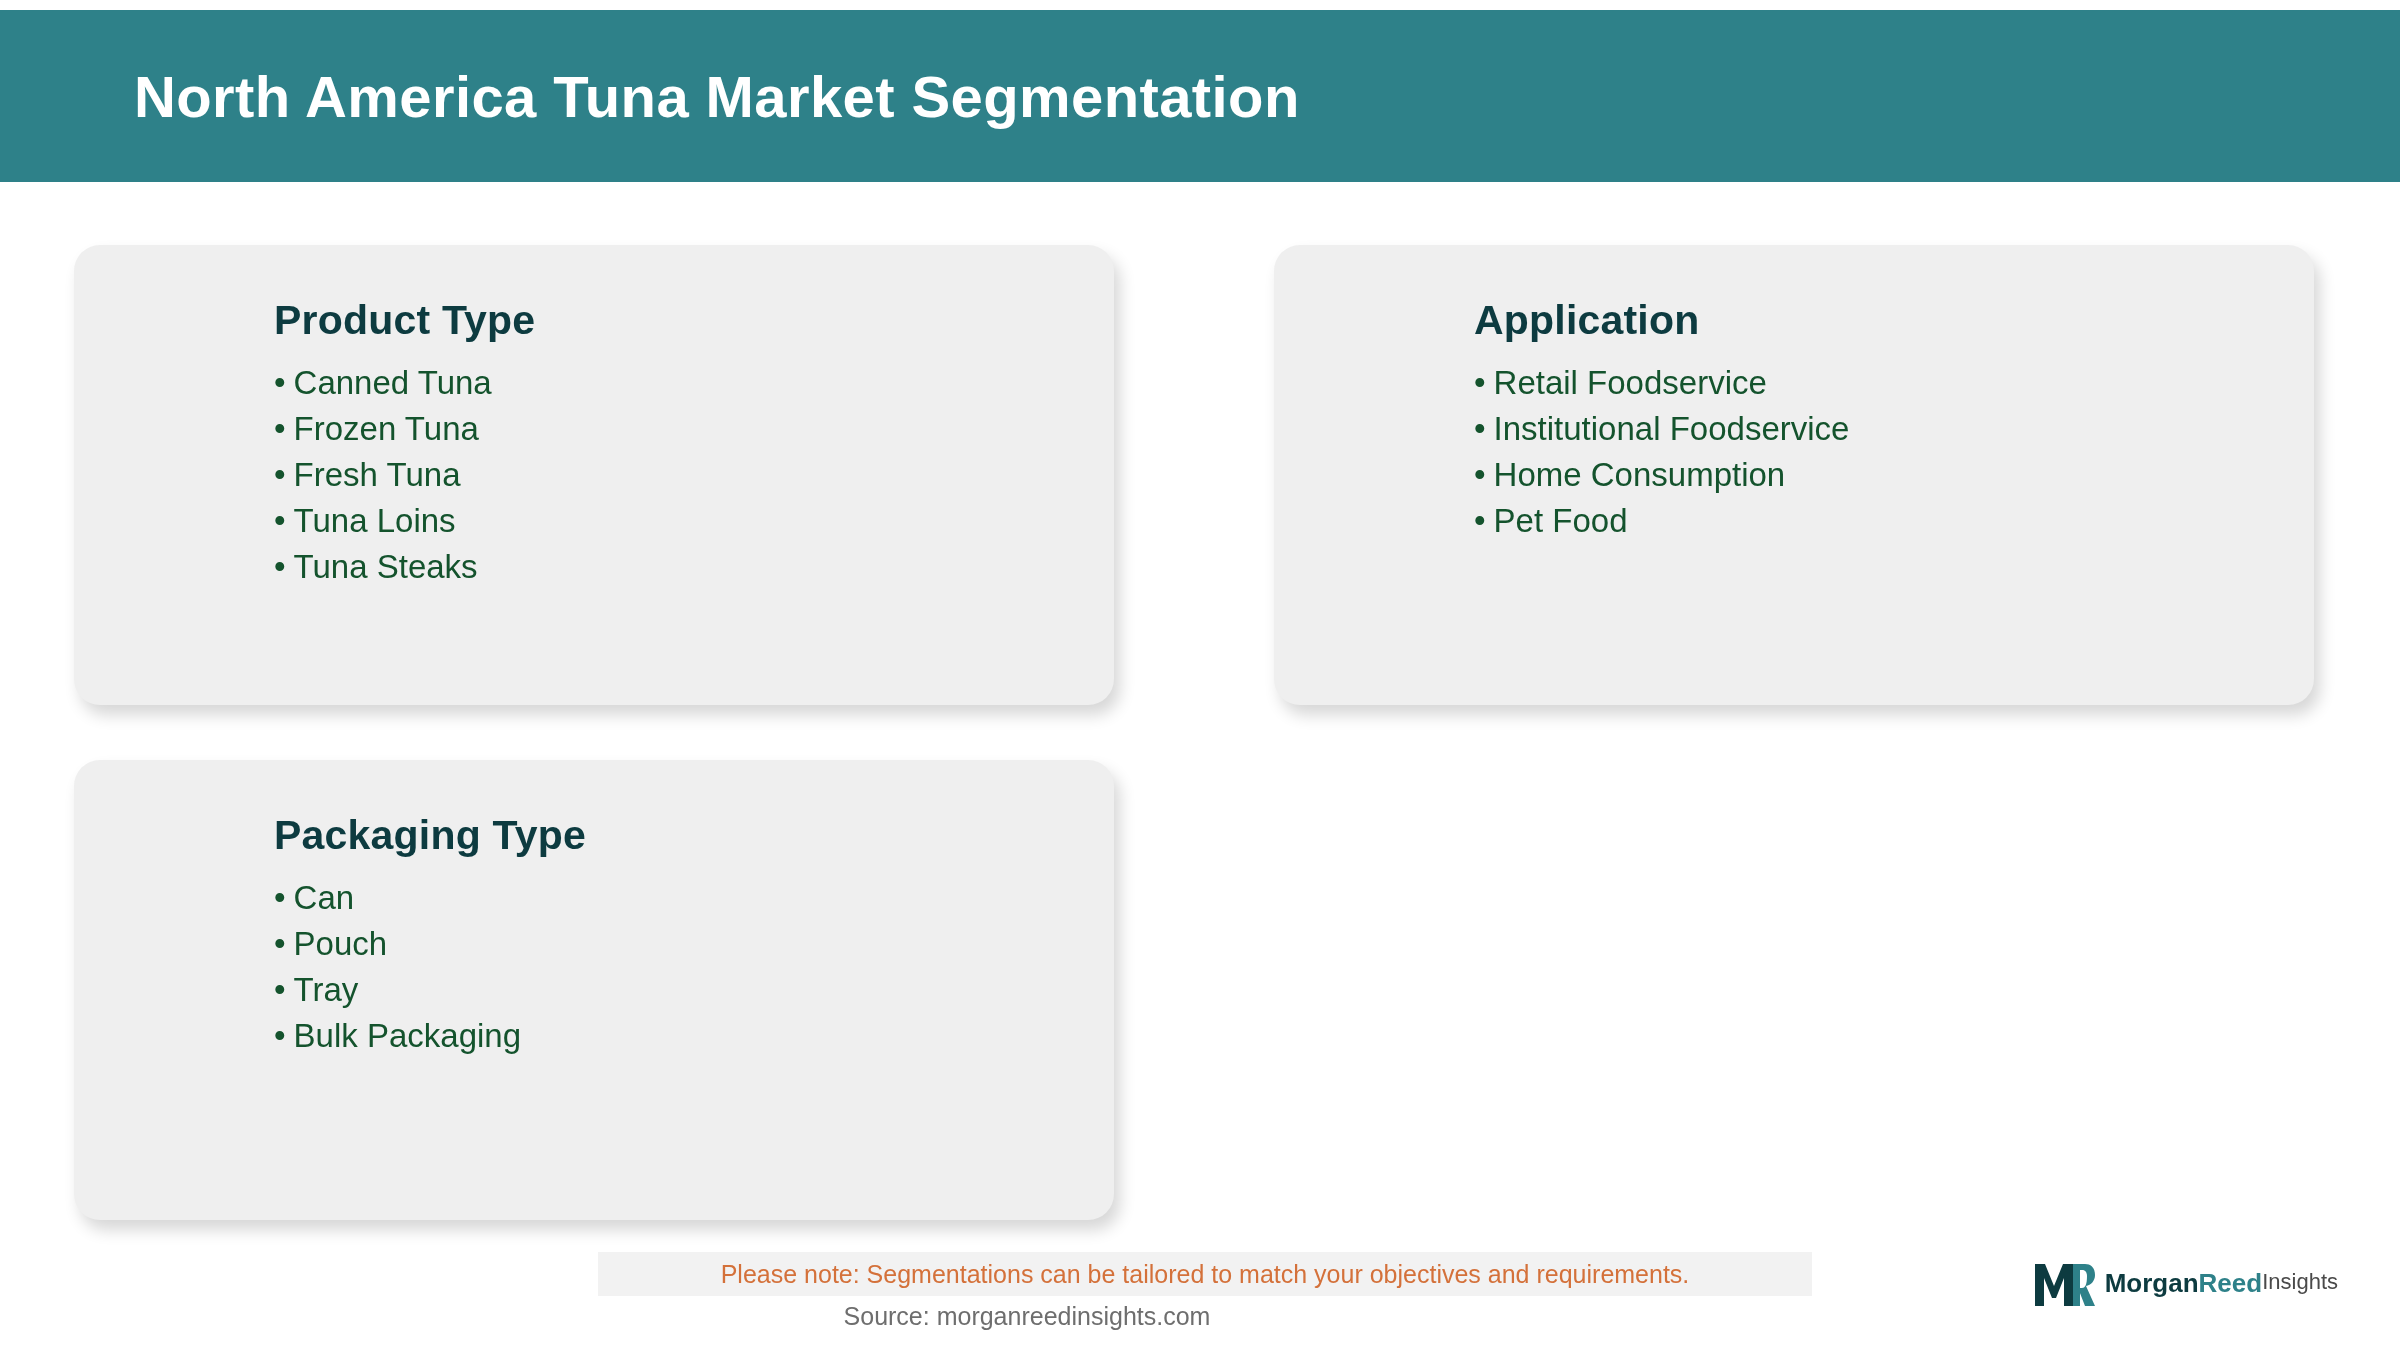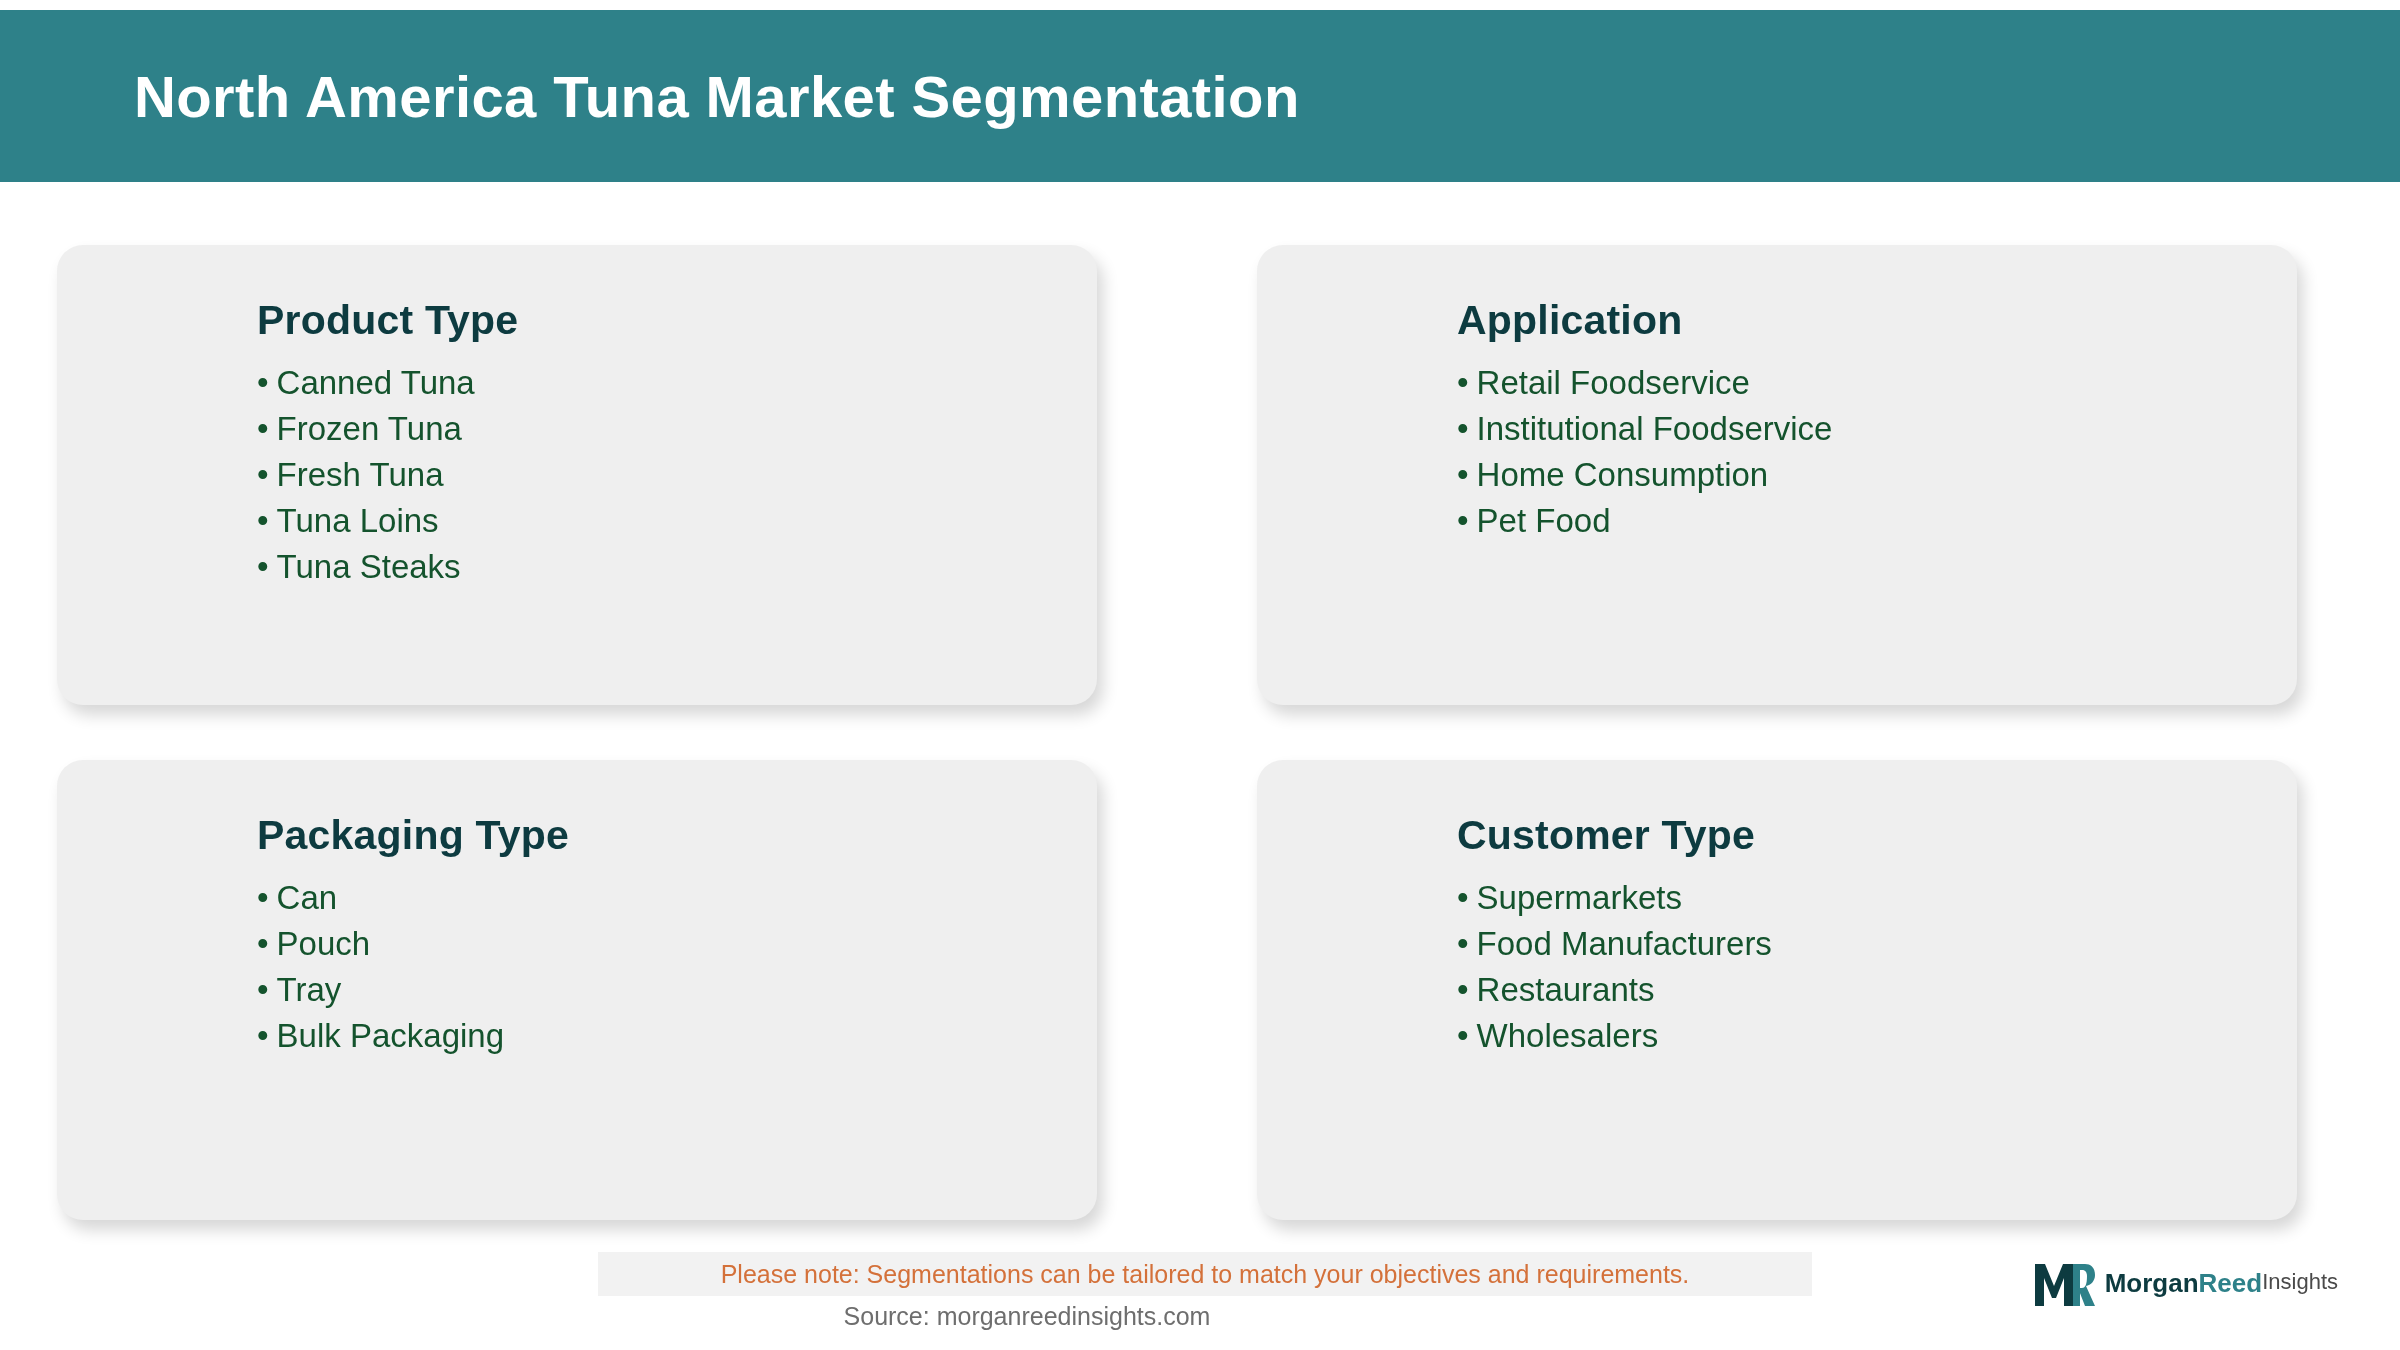--- a/index.html
+++ b/index.html
@@ -31,21 +31,21 @@
     color: #ffffff;
     font-size: 58px;
     font-weight: bold;
     letter-spacing: 0.4px;
     white-space: nowrap;
   }
 
   
   .grid {
     position: absolute;
-    left: 57px;
+    left: 74px;
     top: 245px;
     width: 2280px;
     display: grid;
     grid-template-columns: 1040px 1040px;
     grid-template-rows: 460px 460px;
     column-gap: 160px;
     row-gap: 55px;
   }
   .card {
     background: #efefef;
@@ -164,29 +164,20 @@
   <div class="card">
     <div class="card-title">Packaging Type</div>
     <ul class="card-list">
       <li><span class="bullet">•</span><span>Can</span></li>
       <li><span class="bullet">•</span><span>Pouch</span></li>
       <li><span class="bullet">•</span><span>Tray</span></li>
       <li><span class="bullet">•</span><span>Bulk Packaging</span></li>
     </ul>
   </div>
 
-  <div class="card">
-    <div class="card-title">Customer Type</div>
-    <ul class="card-list">
-      <li><span class="bullet">•</span><span>Supermarkets</span></li>
-      <li><span class="bullet">•</span><span>Food Manufacturers</span></li>
-      <li><span class="bullet">•</span><span>Restaurants</span></li>
-      <li><span class="bullet">•</span><span>Wholesalers</span></li>
-    </ul>
-  </div>
 
 </div>
 
 <div class="note">Please note: Segmentations can be tailored to match your objectives and requirements.</div>
 <div class="source">Source: morganreedinsights.com</div>
 
 <div class="logo">
   <svg class="logo-mark" viewBox="0 0 62 48">
     <path d="M2 46 L2 4 L12 4 L21 26 L30 4 L40 4 L40 46 L31 46 L31 18 L23 38 L19 38 L11 18 L11 46 Z" fill="#0d3b40"></path>
     <path d="M40 46 L40 4 L52 4 C59 4 62 9 62 15 C62 21 58 25 53 26 L62 46 L52 46 L45 28 L49 28 C52 28 54 25 54 16 C54 12 52 10 49 10 L47 10 L47 46 Z" fill="#2e8189"></path>

